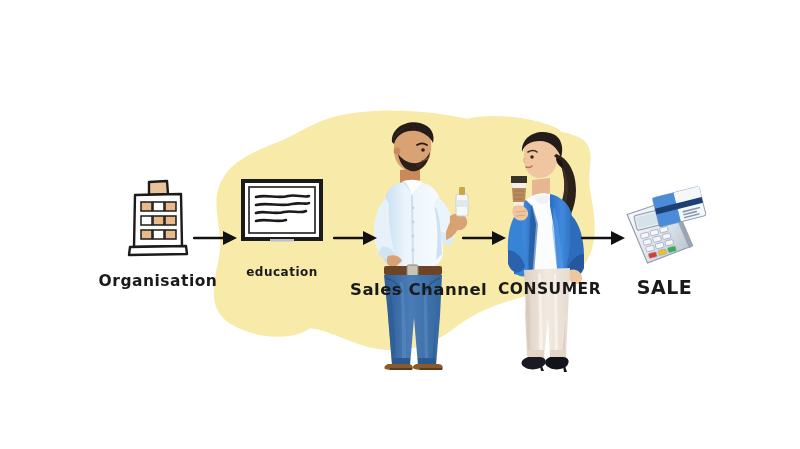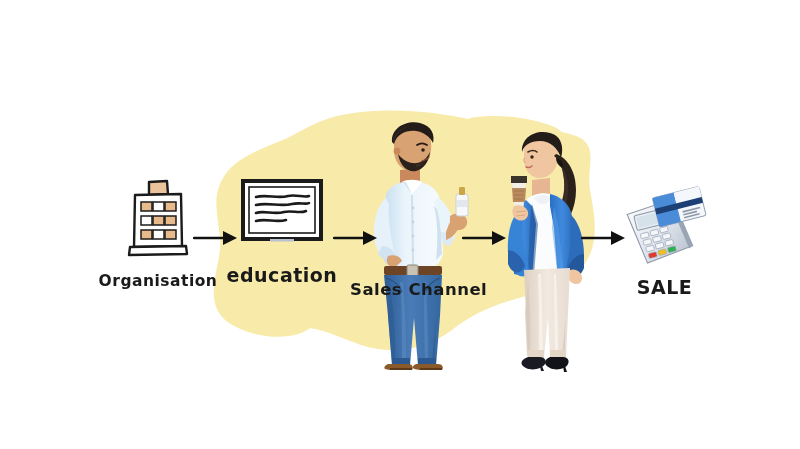--- a/index.html
+++ b/index.html
@@ -41,21 +41,21 @@
     text-align: center;
   }
   
   #stage-organisation { left: 98px;  top: 178px; width: 120px; }
   #stage-education    { left: 228px; top: 178px; width: 108px; }
   #stage-sales        { left: 350px; top: 120px; width: 135px; }
   #stage-consumer     { left: 492px; top: 128px; width: 115px; }
   #stage-sale         { left: 612px; top: 186px; width: 105px; }
 
   .label-organisation { font-size: 15.5px; }
-  .label-education    { font-size: 19px; text-align: right; }
+  .label-education    { font-size: 12px; text-align: right; }
   .label-sales        { font-size: 16.5px; }
   .label-consumer     { font-size: 15.5px; }
   .label-sale         { font-size: 19px; }
 
   .art {
     display: block;
   }
   .arrow {
     position: absolute;
   }
@@ -331,20 +331,21 @@
 
         <path d="M36 222 L52 222 L52 230 L36 230 Z" fill="#e3d6c8"></path>
         <path d="M58 222 L74 222 L74 230 L58 230 Z" fill="#e3d6c8"></path>
 
         <path d="M36 229 C30 231, 26 236, 34 240 C40 243, 50 241, 53 236 C55 232, 52 229, 48 229 Z" fill="#1a1a22"></path>
         <path d="M50 238 L52 243 L49 243 L48 238 Z" fill="#1a1a22"></path>
 
         <path d="M58 229 C53 231, 50 236, 58 240 C64 243, 74 241, 76 236 C78 232, 75 229, 71 229 Z" fill="#121219"></path>
         <path d="M73 238 L75 244 L72 244 L71 238 Z" fill="#121219"></path>
       </svg>
+      <div class="stage-label label-consumer fig-label-abs" style="top:154px">CONSUMER</div>
     </div>
   </div>
 
   <div class="stage" id="stage-sale">
     <svg class="art" width="92" height="80" viewBox="0 0 92 80">
       <defs>
         <linearGradient id="termG" x1="0" y1="0" x2="1" y2="1">
           <stop offset="0%" stop-color="#fbfcfe"></stop>
           <stop offset="55%" stop-color="#dde3ec"></stop>
           <stop offset="100%" stop-color="#b7c0cd"></stop>

